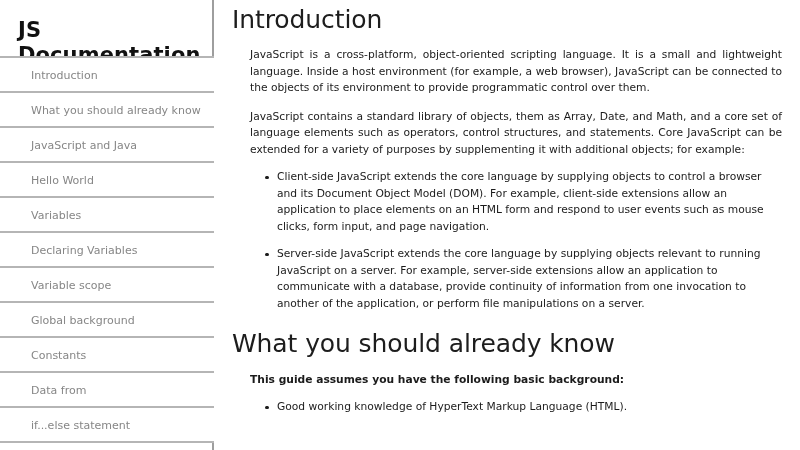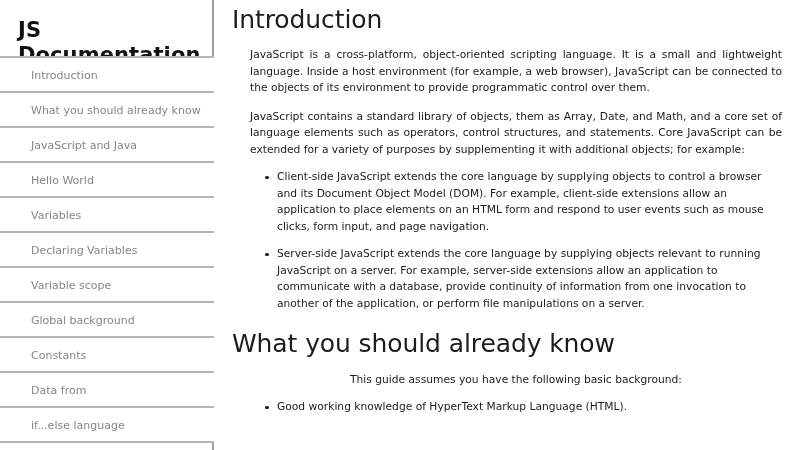--- a/index.html
+++ b/index.html
@@ -104,21 +104,22 @@
   .para {
     margin: 12px 0 0 0;
     padding: 0 8px 0 18px;
     font-size: 10.7px;
     line-height: 16.5px;
     color: #1b1b1b;
     text-align: justify;
   }
 
   .para.nojust {
-    text-align: center;
+    text-align: left;
+    font-weight: bold;
   }
 
   .bullets {
     margin: 11px 0 0 0;
     padding: 0 6px 0 45px;
     list-style: none;
   }
 
   .bullet {
     position: relative;
@@ -177,21 +178,21 @@
       <li class="nav-item">
         <span>Global background</span>
       </li>
       <li class="nav-item">
         <span>Constants</span>
       </li>
       <li class="nav-item">
         <span>Data from</span>
       </li>
       <li class="nav-item">
-        <span>if...else language</span>
+        <span>if...else statement</span>
       </li>
     </ul>
   </nav>
 
   <main id="main">
 
     <section>
       <h1 class="section-heading">Introduction</h1>
       <p class="para">JavaScript is a cross-platform, object-oriented scripting language. It is a small and lightweight language. Inside a host environment (for example, a web browser), JavaScript can be connected to the objects of its environment to provide programmatic control over them.</p>
       <p class="para">JavaScript contains a standard library of objects, them as Array, Date, and Math, and a core set of language elements such as operators, control structures, and statements. Core JavaScript can be extended for a variety of purposes by supplementing it with additional objects; for example:</p>

